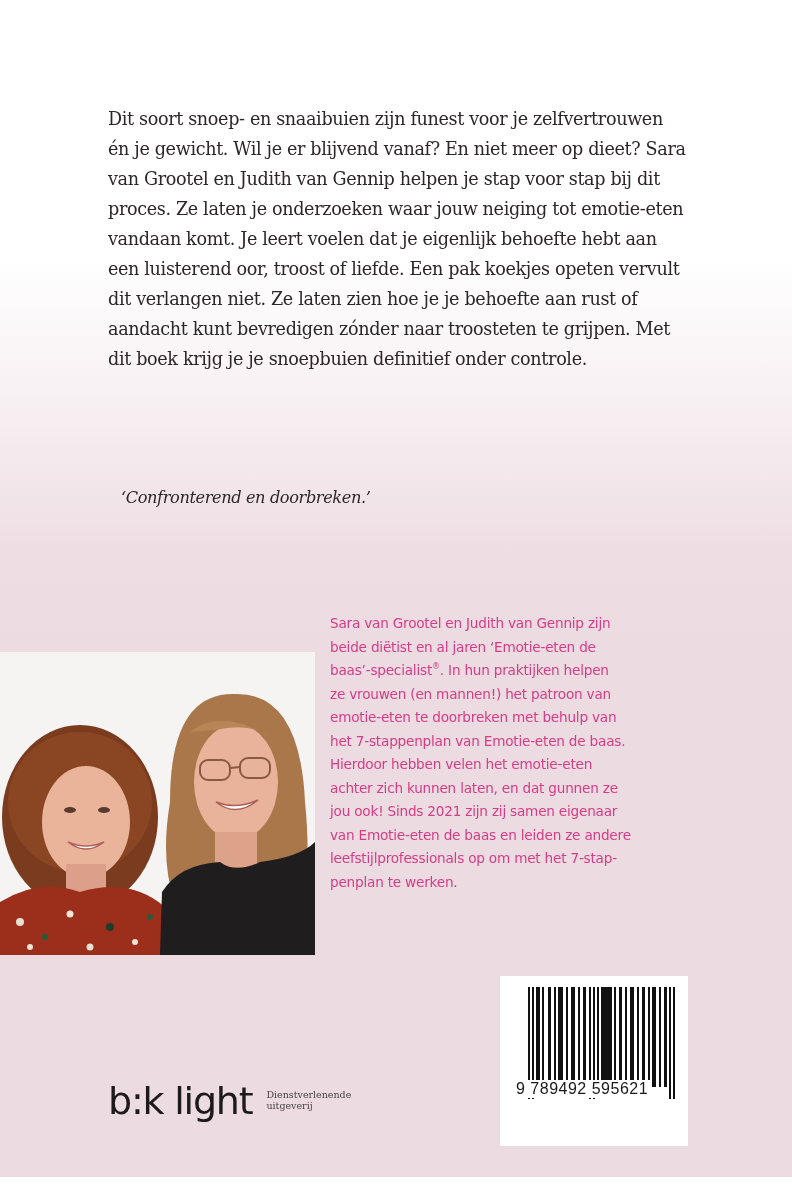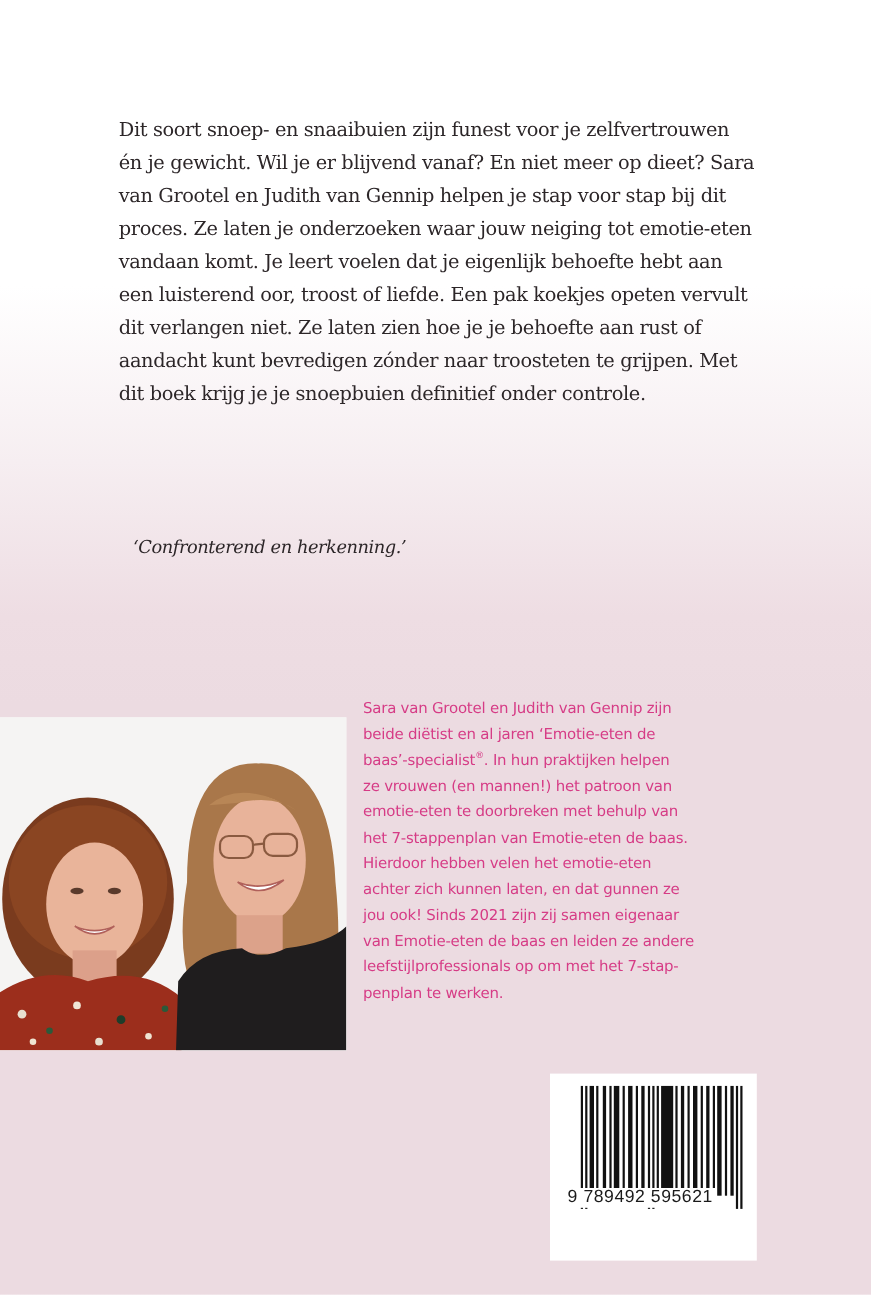--- a/index.html
+++ b/index.html
@@ -63,21 +63,21 @@
       left: 0;
       top: 652px;
       width: 315px;
       height: 303px;
       background: #f7f6f5;
       overflow: hidden;
     }
     .author-bio {
       position: absolute;
       left: 330px;
-      top: 633px;
+      top: 612px;
       width: 380px;
       font-family: "DejaVu Sans", "Liberation Sans", sans-serif;
       font-size: 13.6px;
       line-height: 23.5px;
       color: #d63c86;
       letter-spacing: -0.2px;
       white-space: pre-line;
     }
     .author-bio sup {
       font-size: 8px;
@@ -146,21 +146,21 @@
 van Grootel en Judith van Gennip helpen je stap voor stap bij dit
 proces. Ze laten je onderzoeken waar jouw neiging tot emotie-eten
 vandaan komt. Je leert voelen dat je eigenlijk behoefte hebt aan
 een luisterend oor, troost of liefde. Een pak koekjes opeten vervult
 dit verlangen niet. Ze laten zien hoe je je behoefte aan rust of
 aandacht kunt bevredigen zónder naar troosteten te grijpen. Met
 dit boek krijg je je snoepbuien definitief onder controle.</p>
   </div>
 
   <div class="quotes">
-    <p>‘Confronterend en herkenning.’</p>
+    <p>‘Confronterend en doorbreken.’</p>
   </div>
 
   <div class="photo" title="Sara van Grootel en Judith van Gennip">
     <svg width="315" height="303" viewBox="0 0 315 303" xmlns="http://www.w3.org/2000/svg">
       <rect width="315" height="303" fill="#f5f4f3"></rect>
 
       <ellipse cx="80" cy="165" rx="78" ry="92" fill="#7a3b1e"></ellipse>
       <ellipse cx="80" cy="150" rx="72" ry="70" fill="#8a4522"></ellipse>
 
       <ellipse cx="86" cy="170" rx="44" ry="56" fill="#e9b49a"></ellipse>
@@ -200,20 +200,25 @@
 ze vrouwen (en mannen!) het patroon van
 emotie-eten te doorbreken met behulp van
 het 7-stappenplan van Emotie-eten de baas.
 Hierdoor hebben velen het emotie-eten
 achter zich kunnen laten, en dat gunnen ze
 jou ook! Sinds 2021 zijn zij samen eigenaar
 van Emotie-eten de baas en leiden ze andere
 leefstijlprofessionals op om met het 7-stap-
 penplan te werken.</span></div>
 
+  <div class="publisher">
+    <div class="publisher-logo">b:k light</div>
+    <div class="publisher-tagline">Dienstverlenende
+uitgeverij</div>
+  </div>
 
   <div class="barcode-box">
     <svg class="barcode-bars" viewBox="0 0 164 112" preserveAspectRatio="none" xmlns="http://www.w3.org/2000/svg">
       <g fill="#111111">
         <rect x="14" y="0" width="2" height="112"></rect>
         <rect x="18" y="0" width="2" height="112"></rect>
         <rect x="22" y="0" width="4" height="100"></rect>
         <rect x="28" y="0" width="2" height="100"></rect>
         <rect x="34" y="0" width="3" height="100"></rect>
         <rect x="40" y="0" width="2" height="100"></rect>

